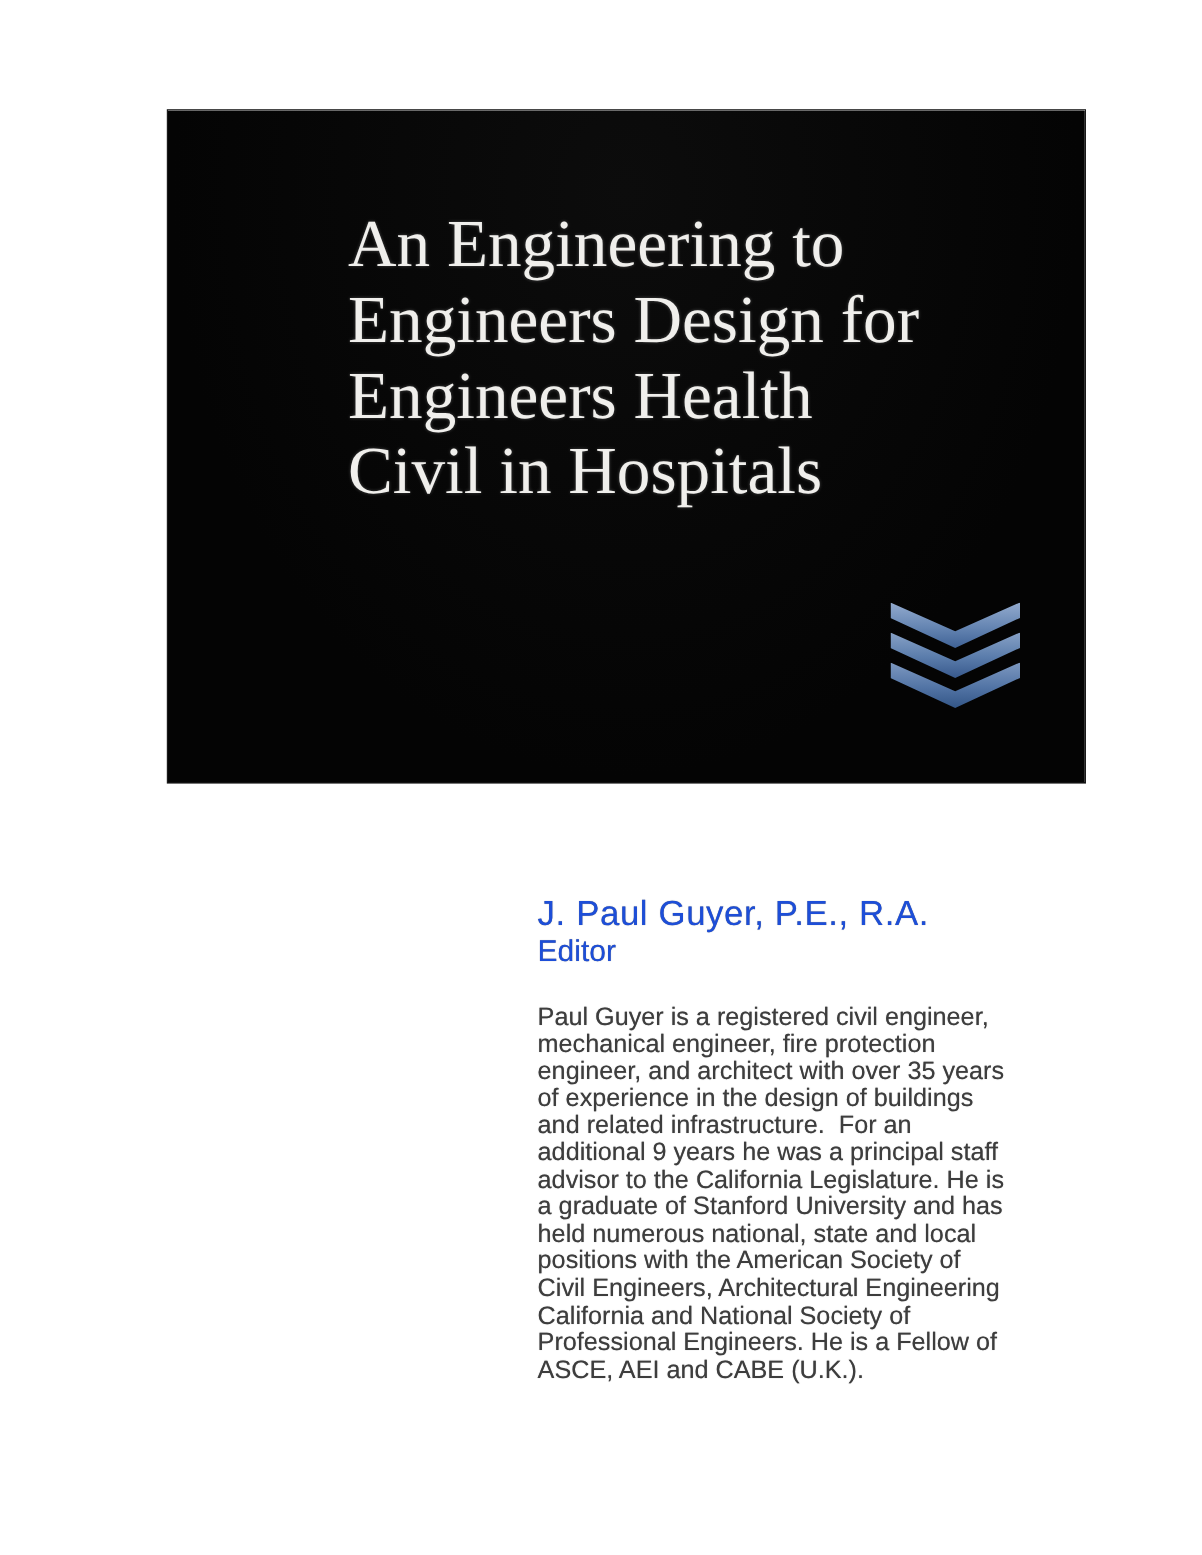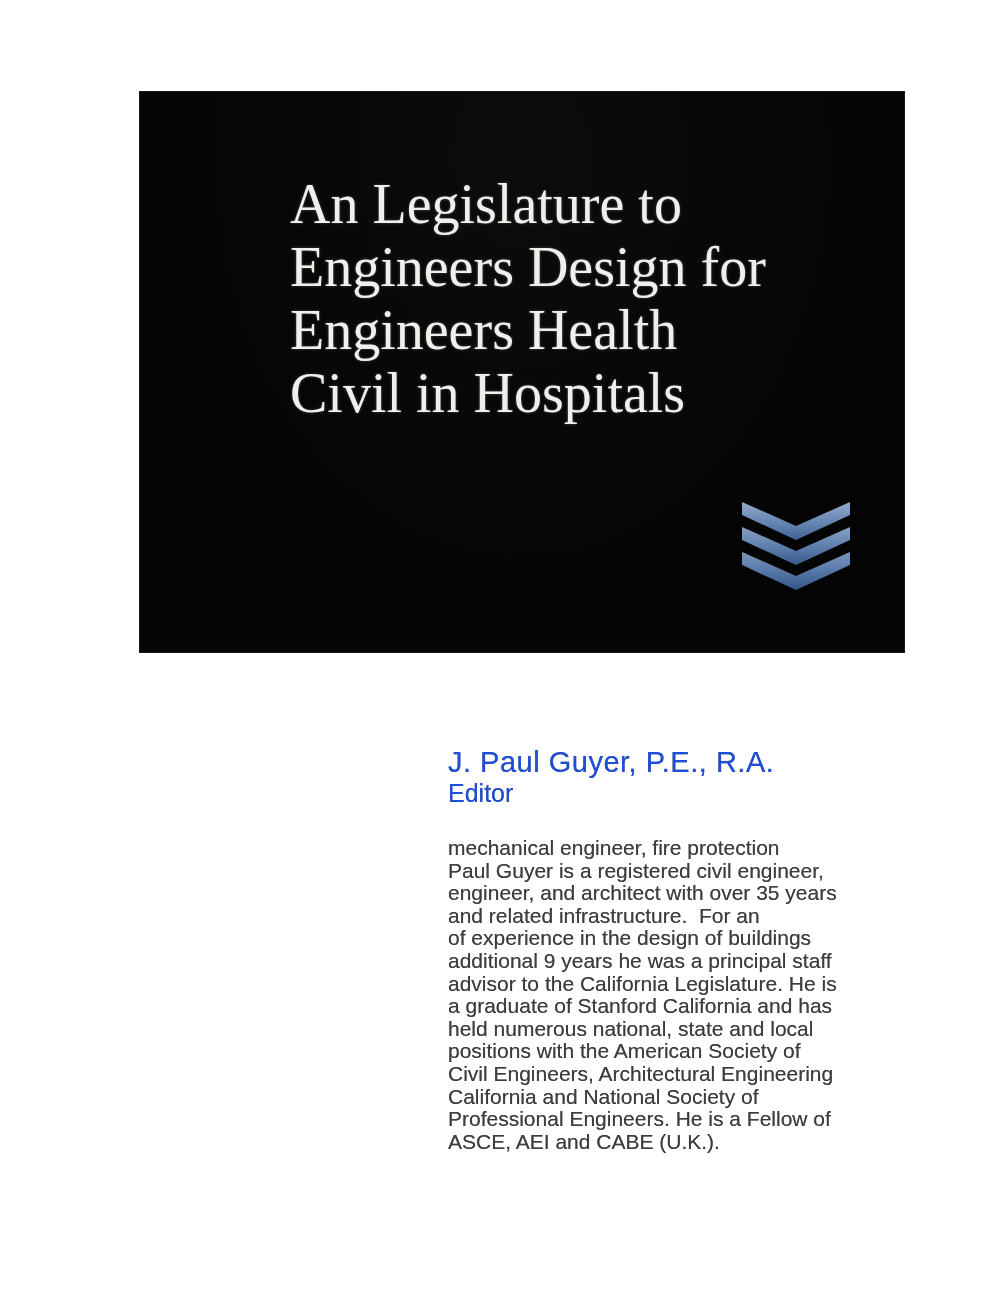--- a/index.html
+++ b/index.html
@@ -88,48 +88,48 @@
   .bio-line { white-space: pre; }
 </style>
 </head>
 <body>
 
 <div class="page">
 
   <div class="cover-panel">
 
     <div class="cover-title">
-      <div>An Legislature to</div>
+      <div>An Engineering to</div>
       <div>Engineers Design for</div>
       <div>Engineers Health</div>
       <div>Civil in Hospitals</div>
     </div>
 
     <div class="logo">
       <div class="chevron c1"></div>
       <div class="chevron c2"></div>
       <div class="chevron c3"></div>
     </div>
 
   </div>
 
   <div class="author-block">
     <div class="author-name">J. Paul Guyer, P.E., R.A.</div>
     <div class="author-role">Editor</div>
   </div>
 
   <div class="bio">
+    <div class="bio-line">Paul Guyer is a registered civil engineer,</div>
     <div class="bio-line">mechanical engineer, fire protection</div>
-    <div class="bio-line">Paul Guyer is a registered civil engineer,</div>
     <div class="bio-line">engineer, and architect with over 35 years</div>
+    <div class="bio-line">of experience in the design of buildings</div>
     <div class="bio-line">and related infrastructure.  For an</div>
-    <div class="bio-line">of experience in the design of buildings</div>
     <div class="bio-line">additional 9 years he was a principal staff</div>
     <div class="bio-line">advisor to the California Legislature. He is</div>
-    <div class="bio-line">a graduate of Stanford California and has</div>
+    <div class="bio-line">a graduate of Stanford University and has</div>
     <div class="bio-line">held numerous national, state and local</div>
     <div class="bio-line">positions with the American Society of</div>
     <div class="bio-line">Civil Engineers, Architectural Engineering</div>
     <div class="bio-line">California and National Society of</div>
     <div class="bio-line">Professional Engineers. He is a Fellow of</div>
     <div class="bio-line">ASCE, AEI and CABE (U.K.).</div>
   </div>
 
 </div>
 

